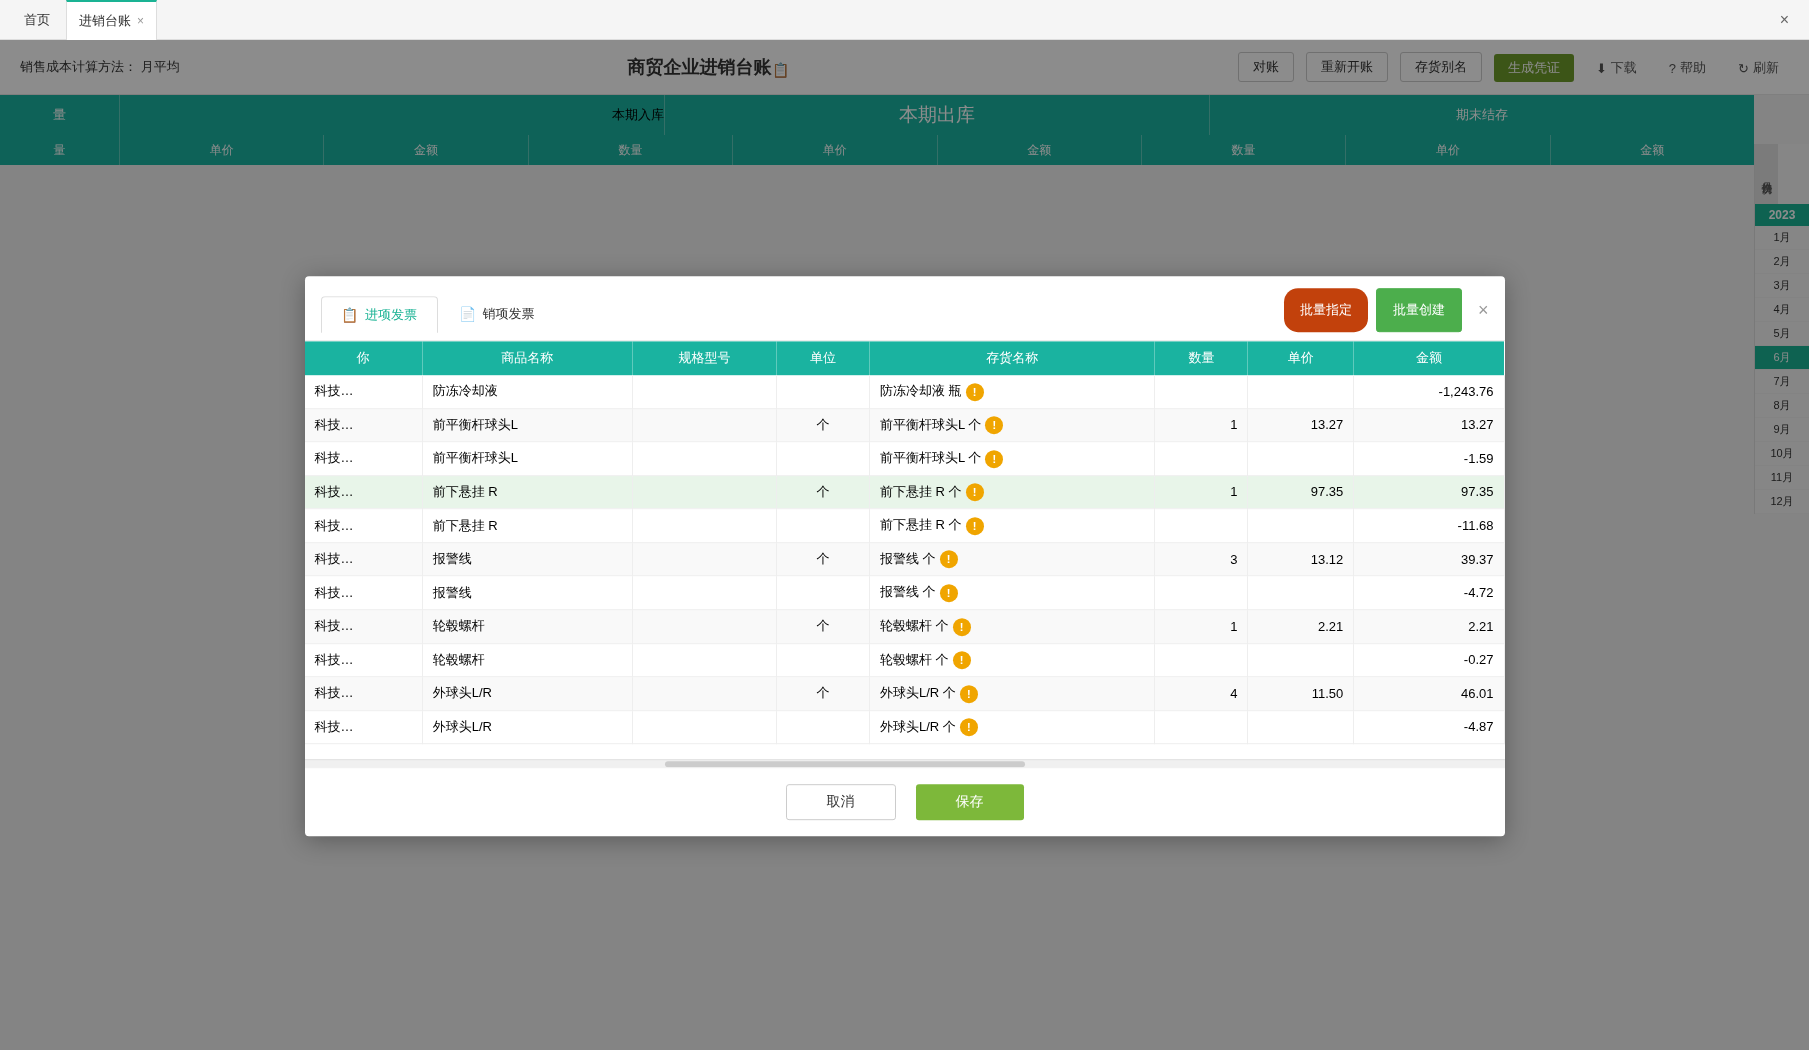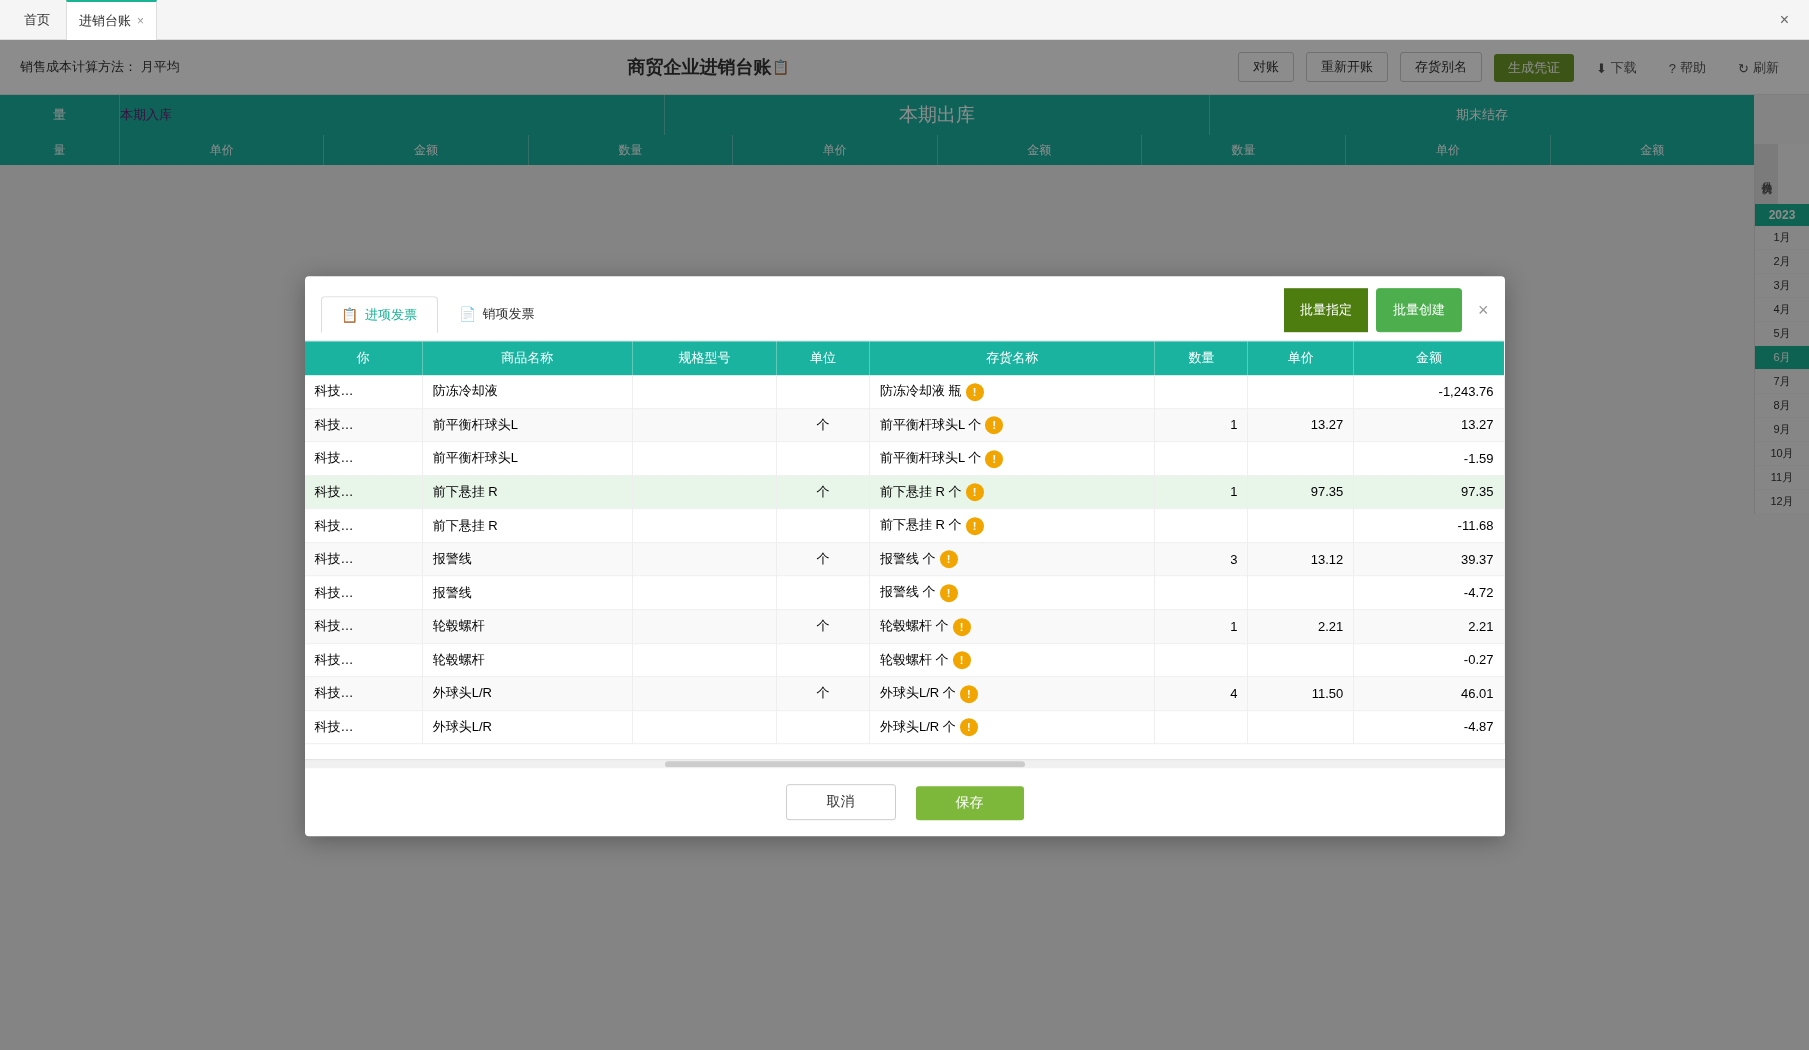--- a/index.html
+++ b/index.html
@@ -76,21 +76,21 @@
       font-size: 13px;
       color: #333;
     }
     .page-title {
       flex: 1;
       text-align: center;
       font-size: 18px;
       font-weight: bold;
       color: #333;
       display: flex;
-      align-items: center;
+      align-items: flex-end;
       justify-content: center;
       gap: 1px;
       font-family: Liberation Serif, serif;
     }
     .header-buttons {
       display: flex;
       gap: 12px;
       align-items: flex-end;
     }
     .btn-outline {
@@ -180,24 +180,24 @@
       font-size: 14px;
     }
     .dialog-header-actions {
       margin-left: auto;
       display: flex;
       gap: 8px;
       padding-bottom: 8px;
     }
     .btn-batch-assign {
       padding: 13px 16px;
-      background: #4d7c0f;
+      background: #c2410c;
       color: #fff;
       border: none;
-      border-radius: 0;
+      border-radius: 14px;
       cursor: pointer;
       font-size: 13px;
     }
     .btn-batch-create {
       padding: 5px 16px;
       background: #4cae4c;
       color: #fff;
       border: 1px solid #4cae4c;
       border-radius: 3px;
       cursor: pointer;
@@ -290,21 +290,20 @@
       border-radius: 3px;
     }
 
     
     .dialog-footer {
       display: flex;
       justify-content: center;
       gap: 20px;
       padding: 16px;
       border-top: 1px solid #eee;
-      align-items: flex-end;
     }
     .btn-cancel {
       padding: 8px 40px;
       border: 1px solid #ccc;
       background: #fff;
       color: #333;
       cursor: pointer;
       border-radius: 3px;
       font-size: 14px;
     }
@@ -386,21 +385,21 @@
       </button>
       <button class="btn-icon">
         <span>↻</span>
         <span>刷新</span>
       </button>
     </div>
   </div>
 
   <div style="background:#1ab3a0; display:flex; height:40px; margin-right:55px;">
     <div style="width:120px; color:#fff; text-align:center; line-height:40px; border-right:1px solid rgba(255,255,255,0.3); font-size:13px;">量</div>
-    <div style="flex:1; color:#701a75; text-align:left; line-height:40px; border-right:1px solid rgba(255,255,255,0.3); font-size:13px;">本期入库</div>
+    <div style="flex:1; color:#000000; text-align:right; line-height:40px; border-right:1px solid rgba(255,255,255,0.3); font-size:13px;">本期入库</div>
     <div style="flex:1; color:#fff; text-align:center; line-height:40px; border-right:1px solid rgba(255,255,255,0.3); font-size:19px;">本期出库</div>
     <div style="flex:1; color:#fff; text-align:center; line-height:40px; font-size:13px;">期末结存</div>
   </div>
   <div style="background:#1ab3a0; display:flex; height:30px; margin-right:55px;">
     <div style="width:120px; color:#fff; text-align:center; line-height:30px; border-right:1px solid rgba(255,255,255,0.3); font-size:12px;">量</div>
     <div style="flex:1; color:#fff; text-align:center; line-height:30px; border-right:1px solid rgba(255,255,255,0.3); font-size:12px;">单价</div>
     <div style="flex:1; color:#fff; text-align:center; line-height:30px; border-right:1px solid rgba(255,255,255,0.3); font-size:12px;">金额</div>
     <div style="flex:1; color:#fff; text-align:center; line-height:30px; border-right:1px solid rgba(255,255,255,0.3); font-size:12px;">数量</div>
     <div style="flex:1; color:#fff; text-align:center; line-height:30px; border-right:1px solid rgba(255,255,255,0.3); font-size:12px;">单价</div>
     <div style="flex:1; color:#fff; text-align:center; line-height:30px; border-right:1px solid rgba(255,255,255,0.3); font-size:12px;">金额</div>

